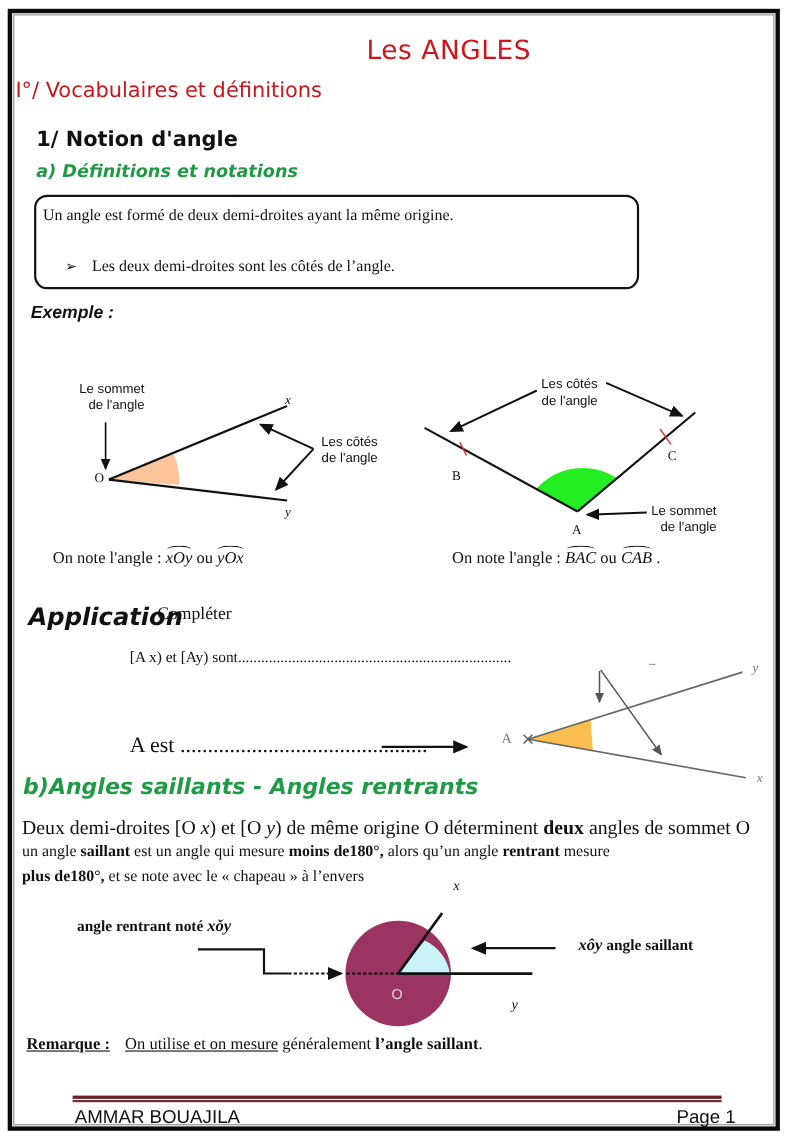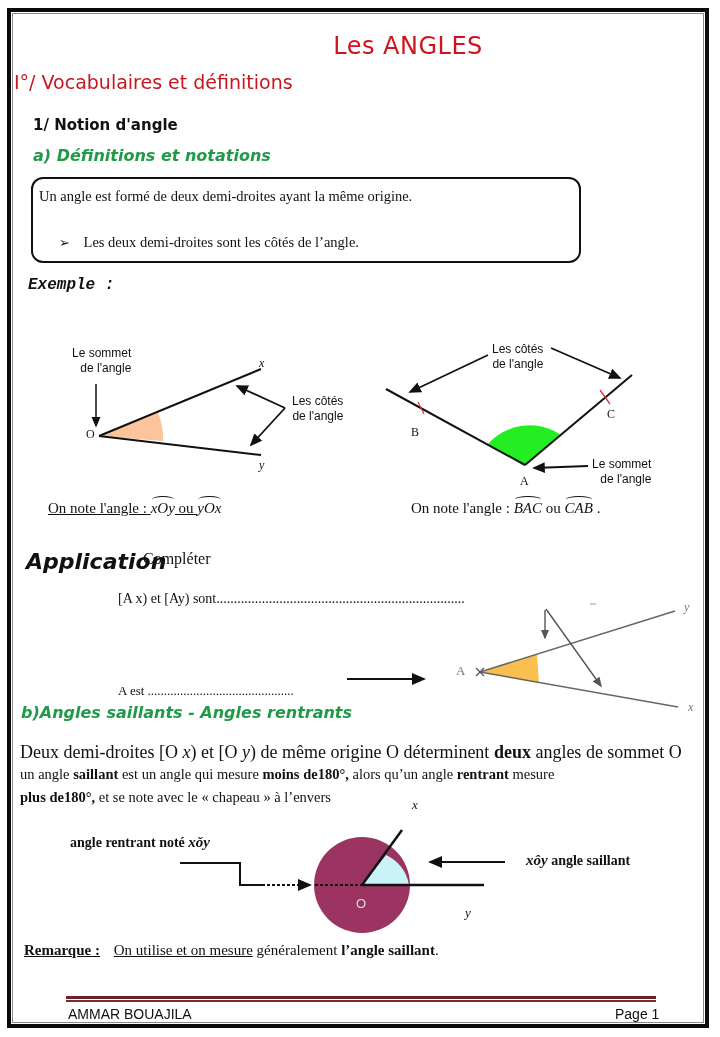--- a/index.html
+++ b/index.html
@@ -6,39 +6,39 @@
   body { width: 720px; height: 1037px; position: relative; overflow: hidden;
          font-family: "Liberation Serif", serif; color: #111; }
   .frame-outer { position: absolute; left: 7px; top: 8px; width: 702px; height: 1020px;
                  border: 4px solid #0a0a0a; box-sizing: border-box; }
   .frame-inner { position: absolute; left: 12px; top: 13px; width: 692px; height: 1010px;
                  border: 1.5px solid #8a8a8a; box-sizing: border-box; }
   .abs { position: absolute; white-space: nowrap; }
   .title { left: 0; width: 720px; top: 32px; text-align: center; font-size: 24px;
            color: #d0141c; font-family: "DejaVu Sans", sans-serif; letter-spacing: 0.5px; margin-left: 48px; }
   .h1 { left: 14px; top: 71px; font-size: 19px; color: #c8161e; font-family: "DejaVu Sans", sans-serif; }
-  .h2 { left: 33px; top: 116px; font-size: 15px; font-weight: bold; color: #111; font-family: "DejaVu Sans", sans-serif; }
+  .h2 { left: 33px; top: 116px; font-size: 19px; font-weight: bold; color: #111; font-family: "DejaVu Sans", sans-serif; }
   .h3 { left: 33px; top: 146px; font-size: 16px; font-weight: bold; font-style: italic; color: #1f9a47; font-family: "DejaVu Sans", sans-serif; }
   .defbox { position: absolute; left: 31px; top: 177px; width: 550px; height: 86px;
             border: 2px solid #111; border-radius: 12px; box-sizing: border-box; }
   .deftext { font-size: 14.5px; font-family: "Liberation Serif", serif; }
   .bullet { font-size: 13px; }
-  .exemple { left: 28px; top: 276px; font-size: 16px; font-weight: bold; font-style: italic; font-family: Liberation Mono, monospace; }
+  .exemple { left: 28px; top: 276px; font-size: 16px; font-weight: bold; font-style: italic; font-family: Liberation Sans, sans-serif; }
   .lbl { font-family: "Liberation Sans", sans-serif; font-size: 12px; line-height: 15px; color: #111; text-align: right; }
   .ital { font-style: italic; font-family: "Liberation Serif", serif; }
   .note { font-size: 15px; font-family: "Liberation Serif", serif; }
   .hat { position: relative; display: inline-block; font-style: italic; }
   .hat::before { content: ""; position: absolute; left: 1px; right: 1px; top: -4px; height: 6px;
                  border-top: 1px solid #111; border-radius: 50% 50% 0 0; }
   .body-t { font-size: 15px; font-family: "Liberation Serif", serif; }
   .b { font-weight: bold; }
   .u { text-decoration: underline; }
   .footer-line1 { position: absolute; left: 66px; top: 996px; width: 590px; height: 3px; background: #6b2226; }
   .footer-line2 { position: absolute; left: 66px; top: 1000px; width: 590px; height: 1.5px; background: #7a2a2e; }
-  .footer { font-family: "Liberation Sans", sans-serif; font-size: 14px; color: #111; }
+  .footer { font-family: "Liberation Sans", sans-serif; font-size: 17px; color: #111; }
 </style>
 </head>
 <body>
 
 <div class="frame-outer"></div>
 <div class="frame-inner"></div>
 
 <div class="abs title">Les ANGLES</div>
 <div class="abs h1">I°/ Vocabulaires et définitions</div>
 <div class="abs h2">1/ Notion d'angle</div>
@@ -112,21 +112,21 @@
   <div>Le sommet</div>
   <div>de l'angle</div>
 </div>
 <div class="abs lbl" style="left:292px;top:394px;">
   <div>Les côtés</div>
   <div>de l'angle</div>
 </div>
 <div class="abs ital" style="left:86px;top:427px;font-size:12px;font-style:normal;">O</div>
 <div class="abs ital" style="left:259px;top:356px;font-size:12px;">x</div>
 <div class="abs ital" style="left:259px;top:458px;font-size:12px;">y</div>
-<div class="abs note" style="left:48px;top:500px;text-decoration:underline;">
+<div class="abs note" style="left:48px;top:500px;">
   <span>On note l'angle : </span><span class="hat">xOy</span><span> ou </span><span class="hat">yOx</span>
 </div>
 
 <div class="abs lbl" style="left:492px;top:342px;">
   <div>Les côtés</div>
   <div>de l'angle</div>
 </div>
 <div class="abs lbl" style="left:592px;top:457px;">
   <div>Le sommet</div>
   <div>de l'angle</div>
@@ -134,26 +134,26 @@
 <div class="abs" style="left:411px;top:425px;font-size:12px;">B</div>
 <div class="abs" style="left:607px;top:407px;font-size:12px;">C</div>
 <div class="abs" style="left:520px;top:474px;font-size:12px;">A</div>
 <div class="abs note" style="left:411px;top:500px;">
   <span>On note l'angle : </span><span class="hat">BAC</span><span> ou </span><span class="hat">CAB</span><span> .</span>
 </div>
 
 <div class="abs" style="left:26px;top:549px;font-size:22px;font-weight:bold;font-style:italic;font-family:'DejaVu Sans',sans-serif;">Application</div>
 <div class="abs body-t" style="left:143px;top:550px;font-size:16px;text-align:center;">Compléter</div>
 <div class="abs body-t" style="left:118px;top:591px;font-size:14px;">[A  x) et [Ay)  sont.......................................................................</div>
-<div class="abs body-t" style="left:118px;top:683px;font-size:13px;">A est .............................................</div>
+<div class="abs body-t" style="left:118px;top:667px;font-size:20px;">A est .............................................</div>
 <div class="abs" style="left:456px;top:663px;font-size:13px;color:#777;">A</div>
 <div class="abs ital" style="left:684px;top:600px;font-size:12px;color:#777;">y</div>
 <div class="abs ital" style="left:688px;top:700px;font-size:12px;color:#777;">x</div>
 
-<div class="abs h3" style="left:21px;top:703px;font-size:16px;">b)Angles saillants - Angles rentrants</div>
+<div class="abs h3" style="left:21px;top:703px;font-size:20px;">b)Angles saillants - Angles rentrants</div>
 <div class="abs body-t" style="left:20px;top:742px;font-size:18px;">
   <span>Deux demi-droites  [O </span><span class="ital">x</span><span>) et [O </span><span class="ital">y</span><span>) de même origine  O déterminent </span><span class="b">deux</span><span> angles de sommet O</span>
 </div>
 <div class="abs body-t" style="left:20px;top:766px;font-size:14.5px;">
   <span>un angle </span><span class="b">saillant</span><span> est un angle qui mesure </span><span class="b">moins de180°,</span><span> alors qu’un angle </span><span class="b">rentrant</span><span> mesure</span>
 </div>
 <div class="abs body-t" style="left:20px;top:789px;font-size:14.5px;">
   <span class="b">plus de180°,</span><span> et se note avec  le « chapeau » à l’envers</span>
 </div>
 

